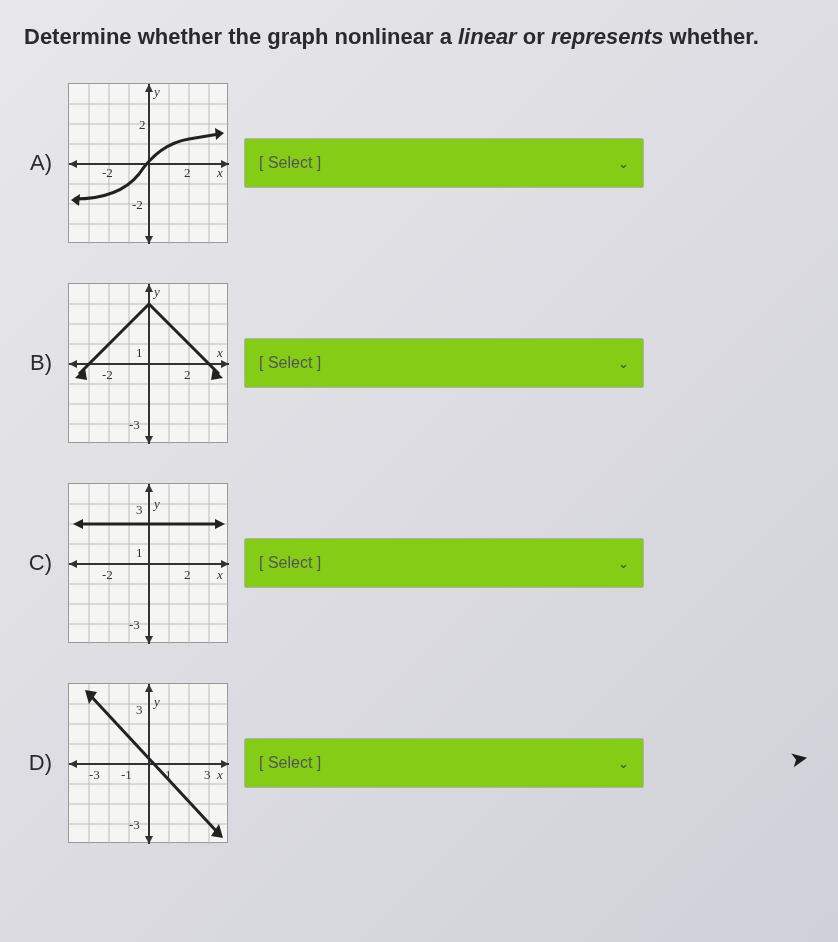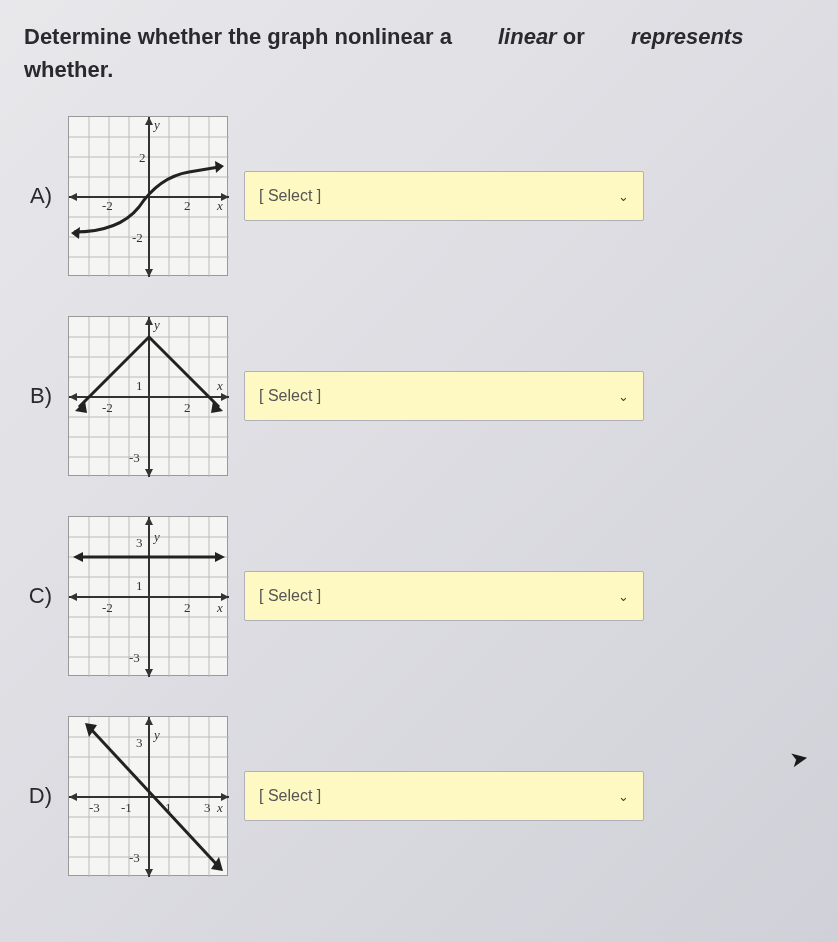--- a/index.html
+++ b/index.html
@@ -12,21 +12,21 @@
       width: 838px;
       min-height: 942px;
     }
     .question {
       font-size: 22px;
       font-weight: 600;
       line-height: 1.5;
       margin-bottom: 30px;
       font-family: -apple-system, BlinkMacSystemFont, 'Segoe UI', sans-serif;
     }
-    .question .italic { font-style: italic; margin-left: 40px; }
+    .question .italic { font-style: italic; }
     .row {
       display: flex;
       align-items: center;
       margin-bottom: 40px;
       gap: 16px;
     }
     .label {
       font-size: 22px;
       font-family: -apple-system, BlinkMacSystemFont, 'Segoe UI', sans-serif;
       color: #2a2a2e;
@@ -39,21 +39,21 @@
       background: #f5f5f3;
       border: 1px solid #999;
       position: relative;
       flex-shrink: 0;
     }
     .select-box {
       flex: 1;
       max-width: 400px;
       height: 50px;
       border: 1px solid #b0b0b8;
-      background: #fef9c3;
+      background: #84cc16;
       display: flex;
       align-items: center;
       justify-content: space-between;
       padding: 0 14px;
       font-size: 16px;
       color: #555;
       font-family: -apple-system, BlinkMacSystemFont, 'Segoe UI', sans-serif;
       cursor: pointer;
       border-radius: 2px;
     }

